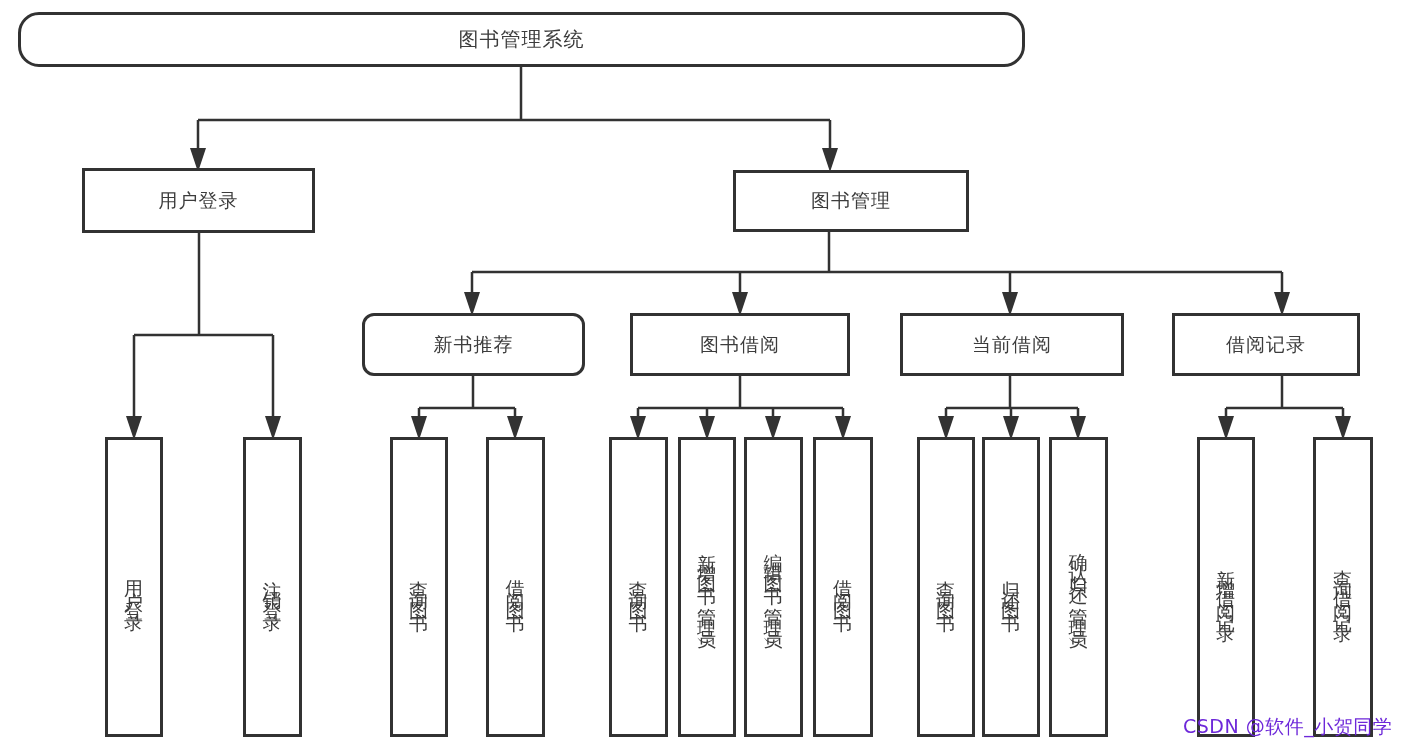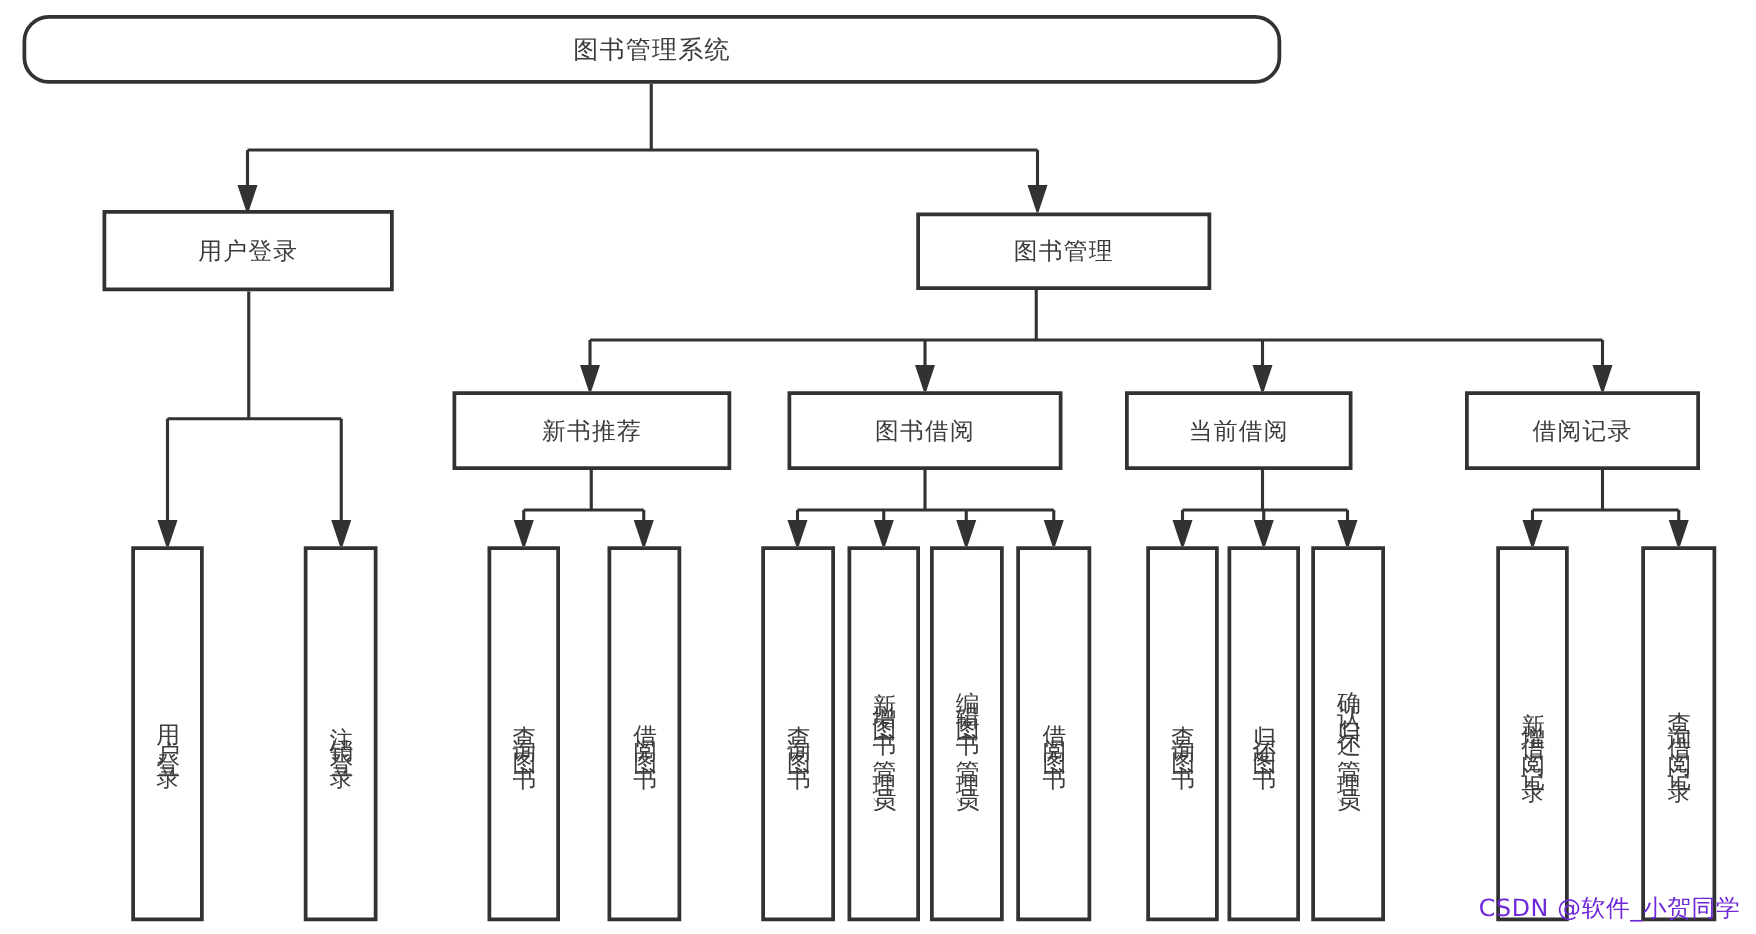--- a/index.html
+++ b/index.html
@@ -66,27 +66,27 @@
     <span class="label">图书管理系统</span>
   </div>
 
   <div class="node" style="left:82px;top:168px;width:233px;height:65px;">
     <span class="label">用户登录</span>
   </div>
   <div class="node" style="left:711px;top:170px;width:236px;height:62px;margin-left:22px;">
     <span class="label">图书管理</span>
   </div>
 
-  <div class="node" style="left:362px;top:313px;width:223px;height:63px;">
+  <div class="node" style="left:362px;top:313px;width:223px;height:63px;border-radius:12px;">
     <span class="label">新书推荐</span>
   </div>
   <div class="node" style="left:630px;top:313px;width:220px;height:63px;">
     <span class="label">图书借阅</span>
   </div>
-  <div class="node" style="left:900px;top:313px;width:182px;height:63px;">
+  <div class="node" style="left:900px;top:313px;width:224px;height:63px;">
     <span class="label">当前借阅</span>
   </div>
   <div class="node" style="left:1172px;top:313px;width:188px;height:63px;">
     <span class="label">借阅记录</span>
   </div>
 
   <div class="node vbox" style="left:105px;top:437px;width:58px;height:300px;">
     <span class="label">用户登录</span>
   </div>
   <div class="node vbox" style="left:243px;top:437px;width:59px;height:300px;">

